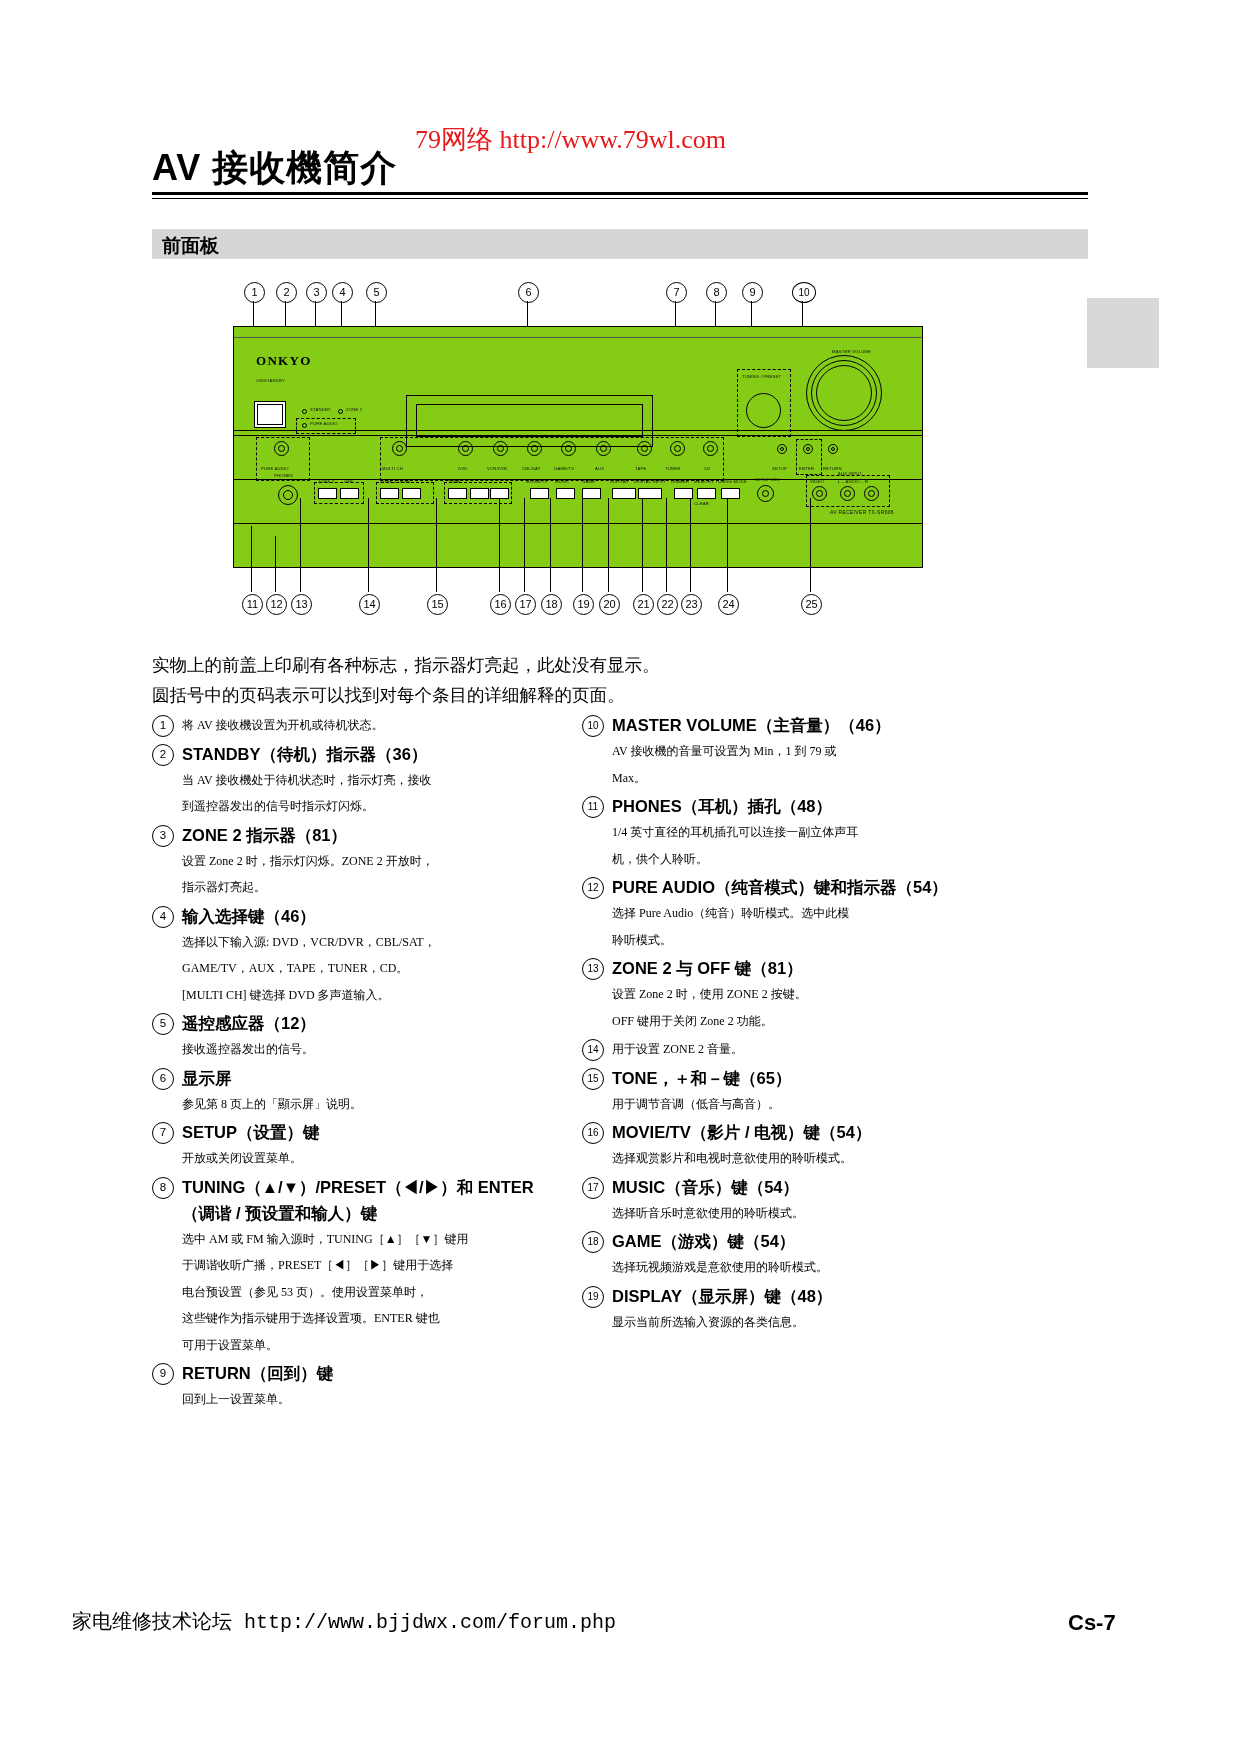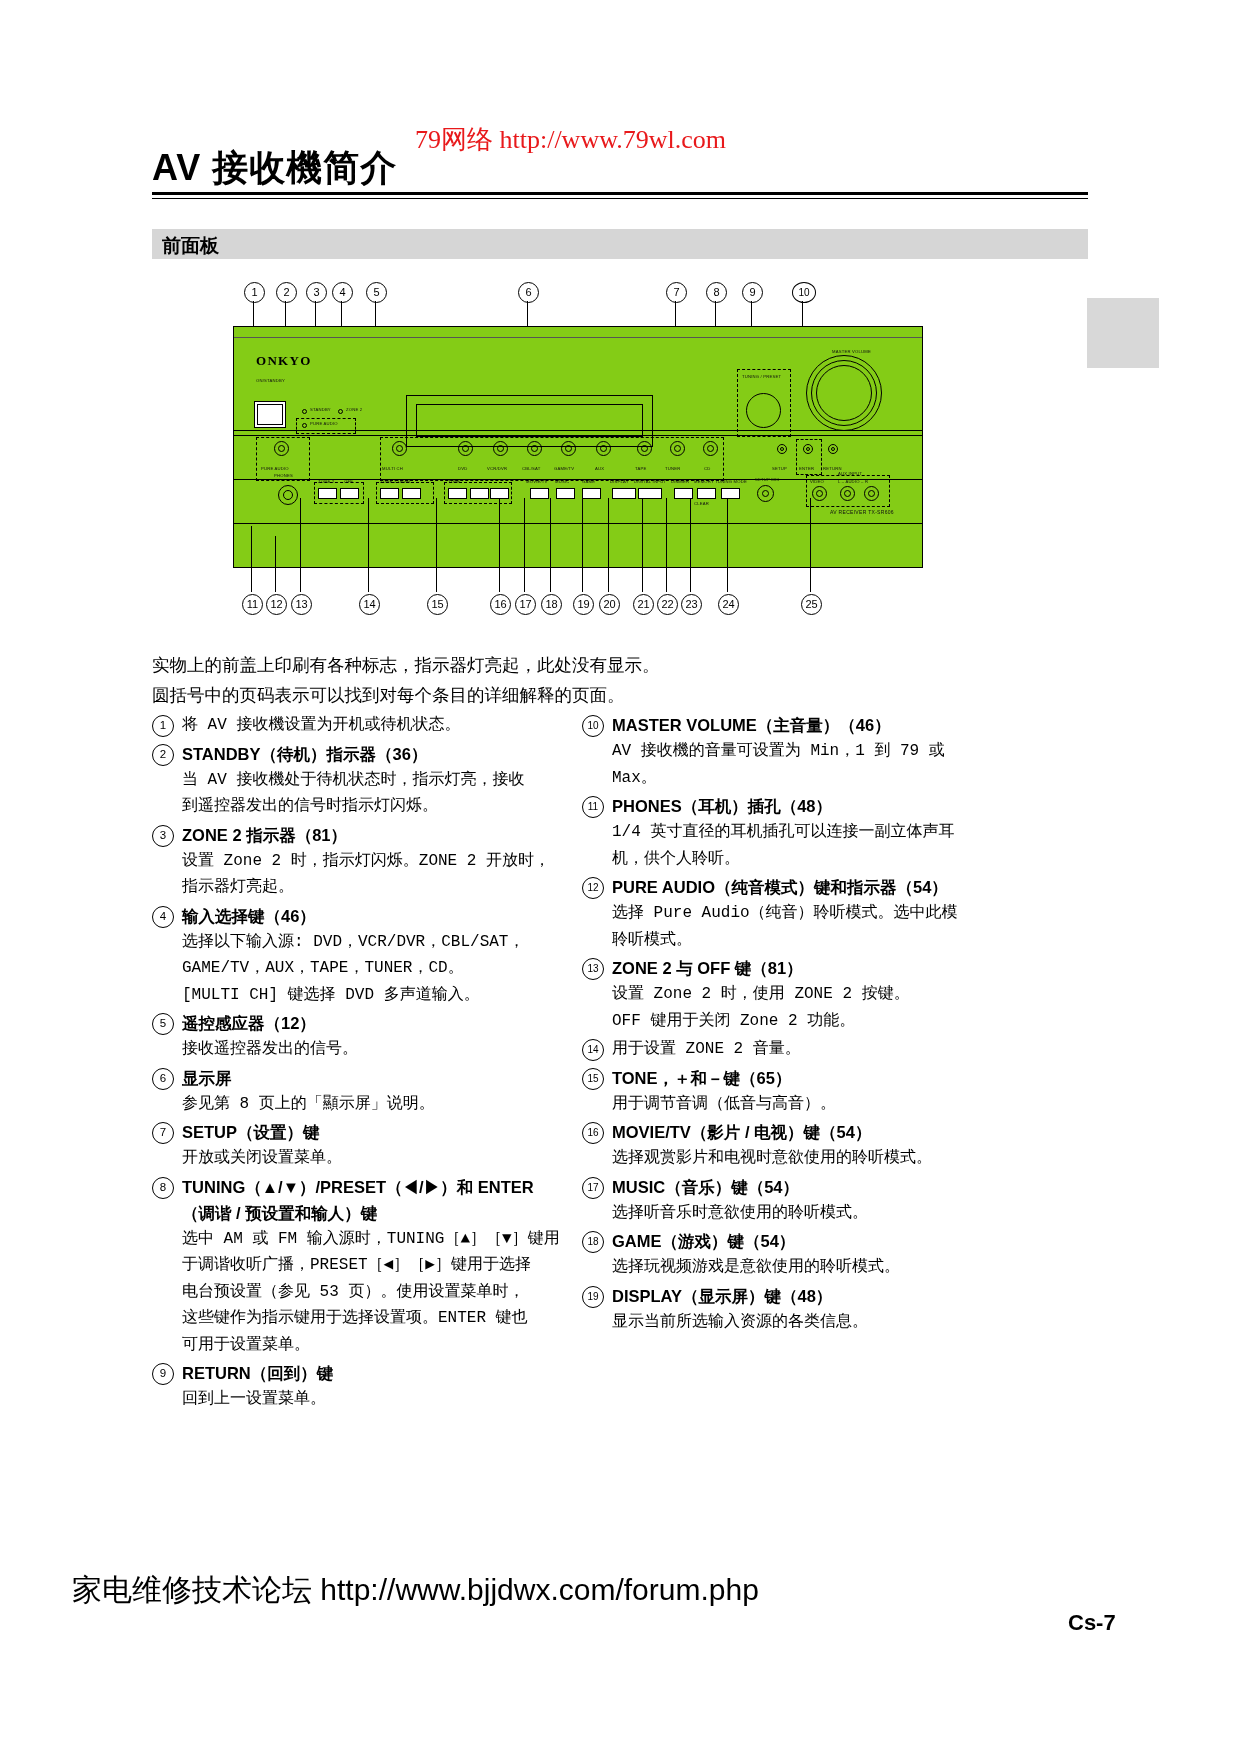--- a/index.html
+++ b/index.html
@@ -115,28 +115,28 @@
     font-family:"Liberation Sans", sans-serif;font-size:11.5px;line-height:19px;text-align:center;
   }
   .item .num.two{font-size:10px;}
   .item .head{
     margin-left:30px;
     font-family:"Liberation Sans", sans-serif;
     font-weight:bold;font-size:16.5px;line-height:26px;
   }
   .item .desc{
     margin-left:30px;
-    font-family:Liberation Mono, monospace;
-    font-size:16px;line-height:26.5px;
+    font-family:Liberation Serif, serif;
+    font-size:12px;line-height:26.5px;
   }
 
   
   .footer-left{
-    position:absolute;left:72px;top:1570px;
-    font-family:Liberation Sans, sans-serif;font-size:30px;white-space:nowrap;
+    position:absolute;left:72px;top:1608px;
+    font-family:Liberation Mono, monospace;font-size:20px;white-space:nowrap;
   }
   .footer-right{
     position:absolute;left:1068px;top:1610px;
     font-family:"Liberation Sans", sans-serif;font-weight:bold;font-size:22px;
   }
 </style>
 </head>
 <body>
 
 <div class="page">

